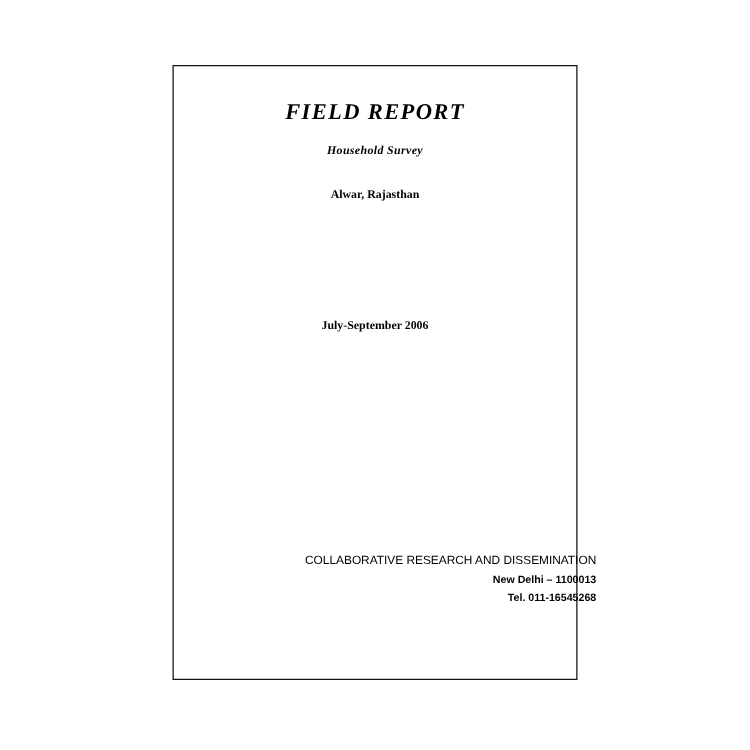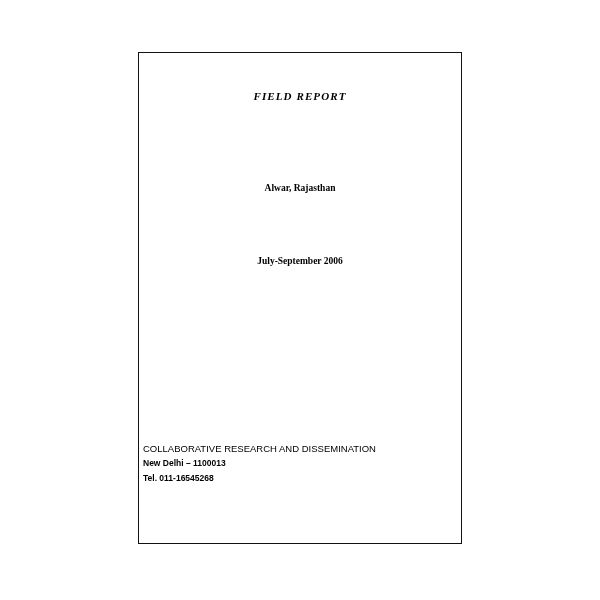--- a/index.html
+++ b/index.html
@@ -38,24 +38,23 @@
     position: absolute;
     top: 26px;
     left: 0;
     width: 100%;
     text-align: center;
   }
   .doc-title {
     font-family: "Liberation Serif", serif;
     font-style: italic;
     font-weight: bold;
-    font-size: 11px;
+    font-size: 18px;
     letter-spacing: 1.1px;
     color: #000000;
-    margin-top: 11px;
   }
   .subtitle-block {
     position: absolute;
     top: 62px;
     left: 0;
     width: 100%;
     text-align: center;
   }
   .doc-subtitle {
     font-family: "Liberation Serif", serif;
@@ -72,21 +71,20 @@
     left: 0;
     width: 100%;
     text-align: center;
   }
   .location-line {
     font-family: "Liberation Serif", serif;
     font-weight: bold;
     font-size: 9.5px;
     color: #000000;
     line-height: 14px;
-    margin-top: 32px;
   }
   .date-block {
     position: absolute;
     top: 203px;
     left: 0;
     width: 100%;
     text-align: center;
   }
   .date-line {
     font-family: "Liberation Serif", serif;
@@ -103,23 +101,23 @@
   }
   .submitted-line {
     font-family: "Liberation Serif", serif;
     font-weight: bold;
     font-size: 9.5px;
     color: #000000;
   }
   .org-block {
     position: absolute;
     top: 388px;
-    left: 4px;
+    left: 16px;
     width: 100%;
-    text-align: left;
+    text-align: right;
   }
   .org-name {
     font-family: "Liberation Sans", sans-serif;
     font-size: 9.5px;
     color: #000000;
     line-height: 15px;
   }
   .org-address {
     font-family: "Liberation Sans", sans-serif;
     font-weight: bold;
@@ -133,20 +131,21 @@
 
 <div class="page-canvas">
   <div class="document-page">
     <div class="doc-inner">
 
       <div class="title-block">
         <div class="doc-title">FIELD REPORT</div>
       </div>
 
       <div class="subtitle-block">
+        <div class="doc-subtitle">Household Survey</div>
       </div>
 
       <div class="location-block">
         <div class="location-line">Alwar, Rajasthan</div>
       </div>
 
       <div class="date-block">
         <div class="date-line">July-September 2006</div>
       </div>
 

